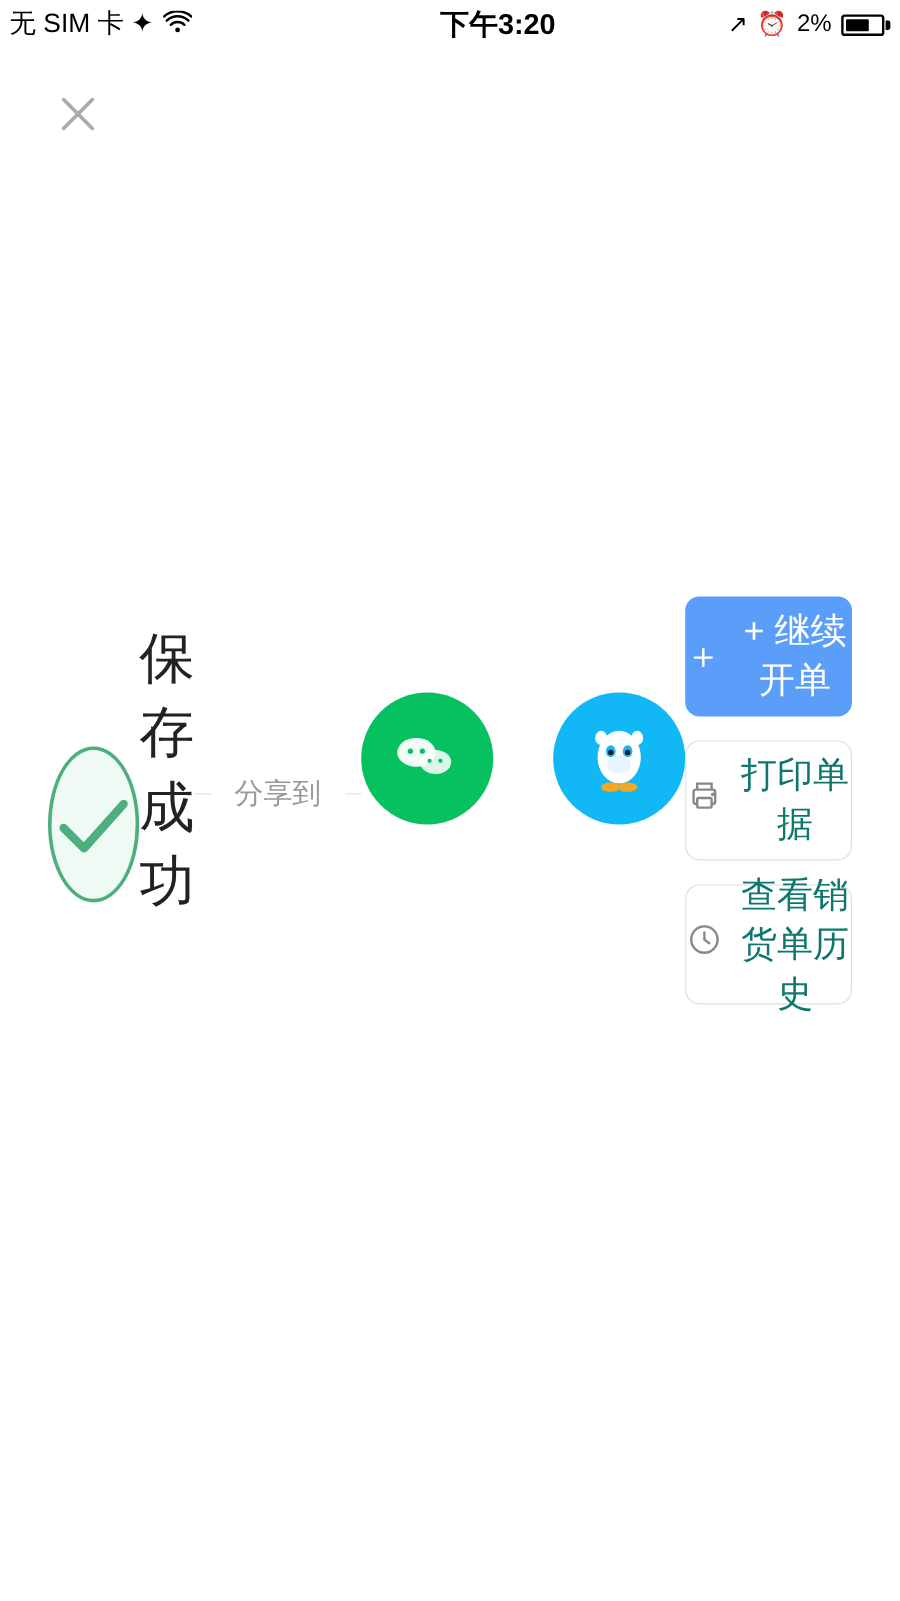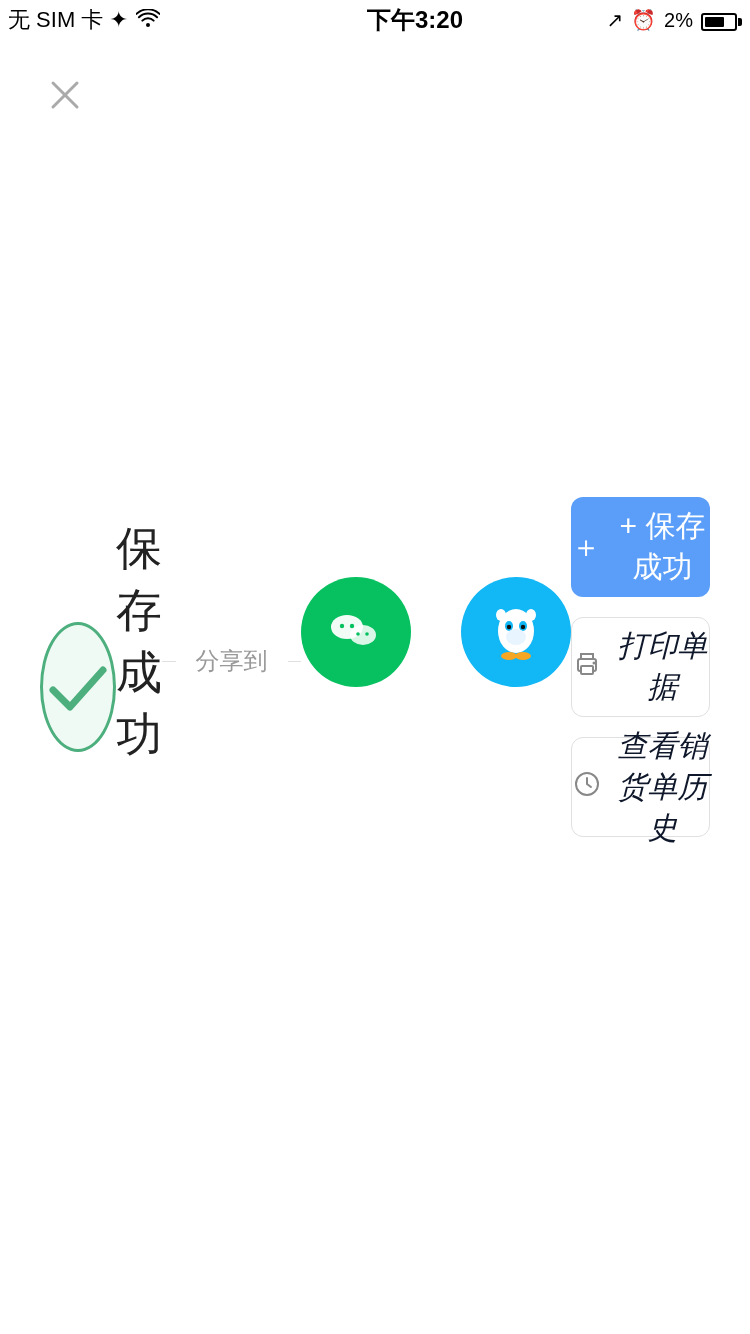--- a/index.html
+++ b/index.html
@@ -169,23 +169,22 @@
       cursor: pointer;
     }
 
     .btn-primary {
       background: #5b9ef9;
       color: #ffffff;
     }
 
     .btn-secondary {
       background: #ffffff;
-      color: #0f172a;
+      color: #0f766e;
       border: 1px solid #e0e0e0;
-      font-style: italic;
     }
 
     
     .battery {
       display: inline-flex;
       align-items: center;
       gap: 1px;
     }
     .battery-body {
       width: 36px;
@@ -298,21 +297,21 @@
 
         <ellipse cx="31" cy="38" rx="10" ry="8" fill="#e8f4ff"></ellipse>
       </svg>
     </div>
   </div>
 
   <div class="action-buttons">
 
     <button class="btn btn-primary">
       <span>＋</span>
-      <span>+ 保存成功</span>
+      <span>+ 继续开单</span>
     </button>
 
     <button class="btn btn-secondary">
       <span>
         <svg width="30" height="30" viewBox="0 0 30 30" fill="none">
           <rect x="6" y="10" width="18" height="12" rx="2" stroke="#888" stroke-width="2"></rect>
           <rect x="9" y="17" width="12" height="8" rx="1" stroke="#888" stroke-width="2" fill="white"></rect>
           <path d="M9 10V5h12v5" stroke="#888" stroke-width="2"></path>
           <circle cx="22" cy="14" r="1.5" fill="#888"></circle>
         </svg>

